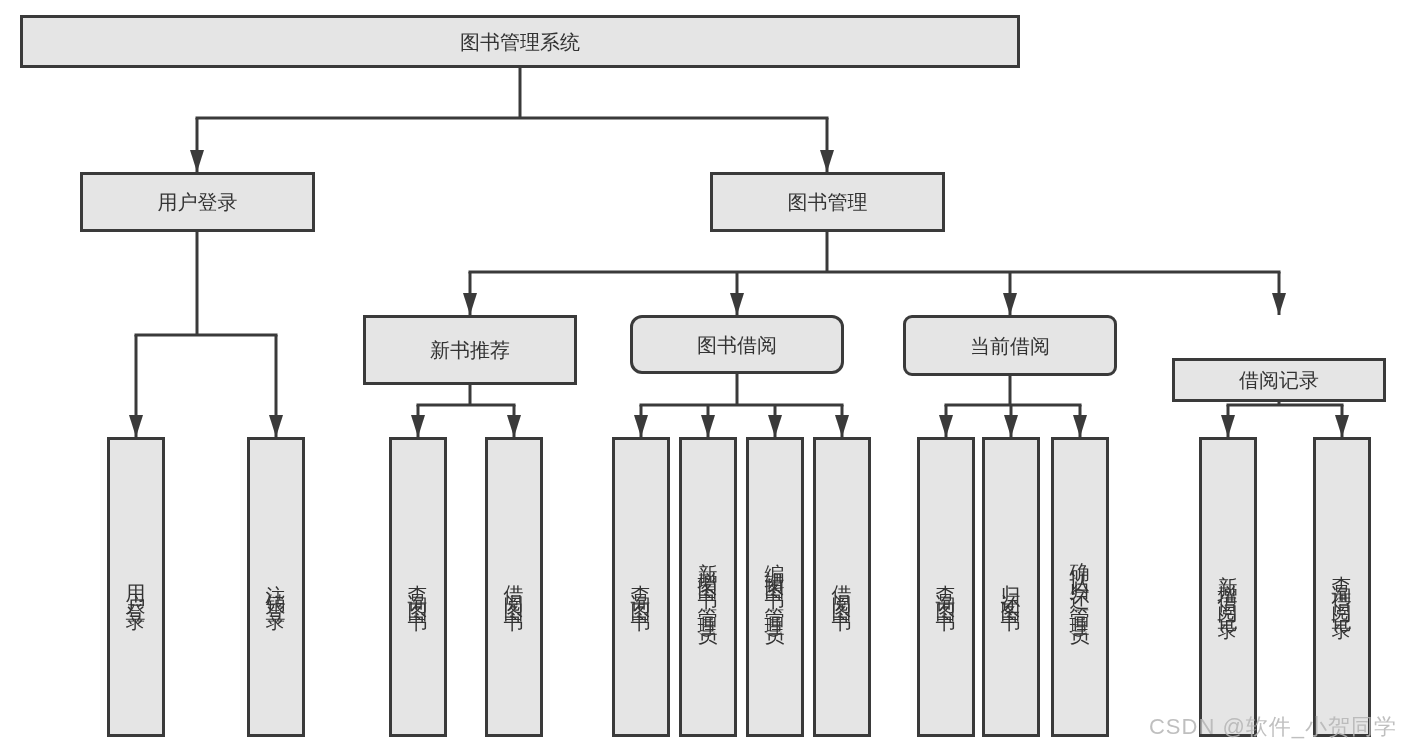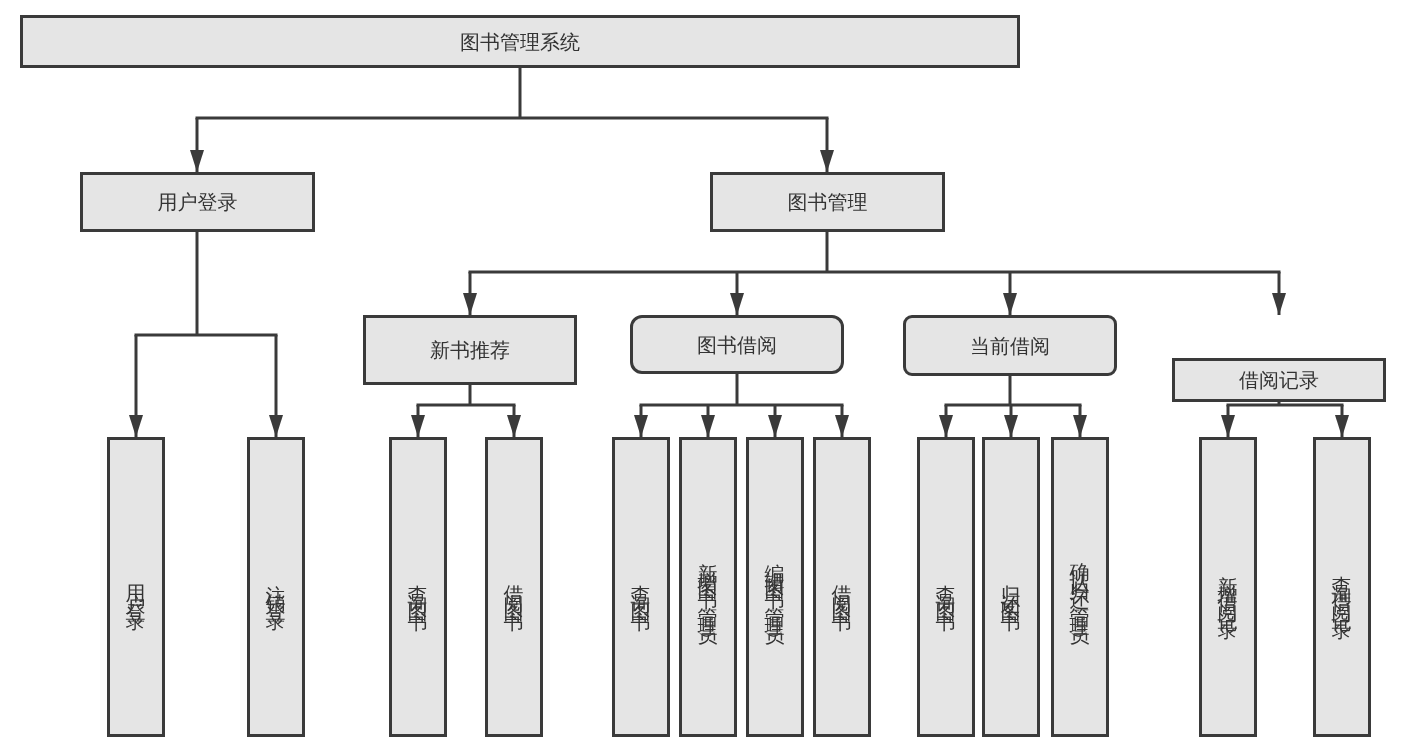--- a/index.html
+++ b/index.html
@@ -130,14 +130,15 @@
   <div class="node v" style="left:746px; top:437px; width:58px; height:300px;">编辑图书（管理员）</div>
   <div class="node v" style="left:813px; top:437px; width:58px; height:300px;">借阅图书</div>
 
   <div class="node v" style="left:917px; top:437px; width:58px; height:300px;">查询图书</div>
   <div class="node v" style="left:982px; top:437px; width:58px; height:300px;">归还图书</div>
   <div class="node v" style="left:1051px; top:437px; width:58px; height:300px;">确认归还（管理员）</div>
 
   <div class="node v" style="left:1199px; top:437px; width:58px; height:300px;">新增借阅记录</div>
   <div class="node v" style="left:1313px; top:437px; width:58px; height:300px;">查询借阅记录</div>
 
+  <div class="watermark">CSDN @软件_小贺同学</div>
 
 </div>
 
 </body></html>

